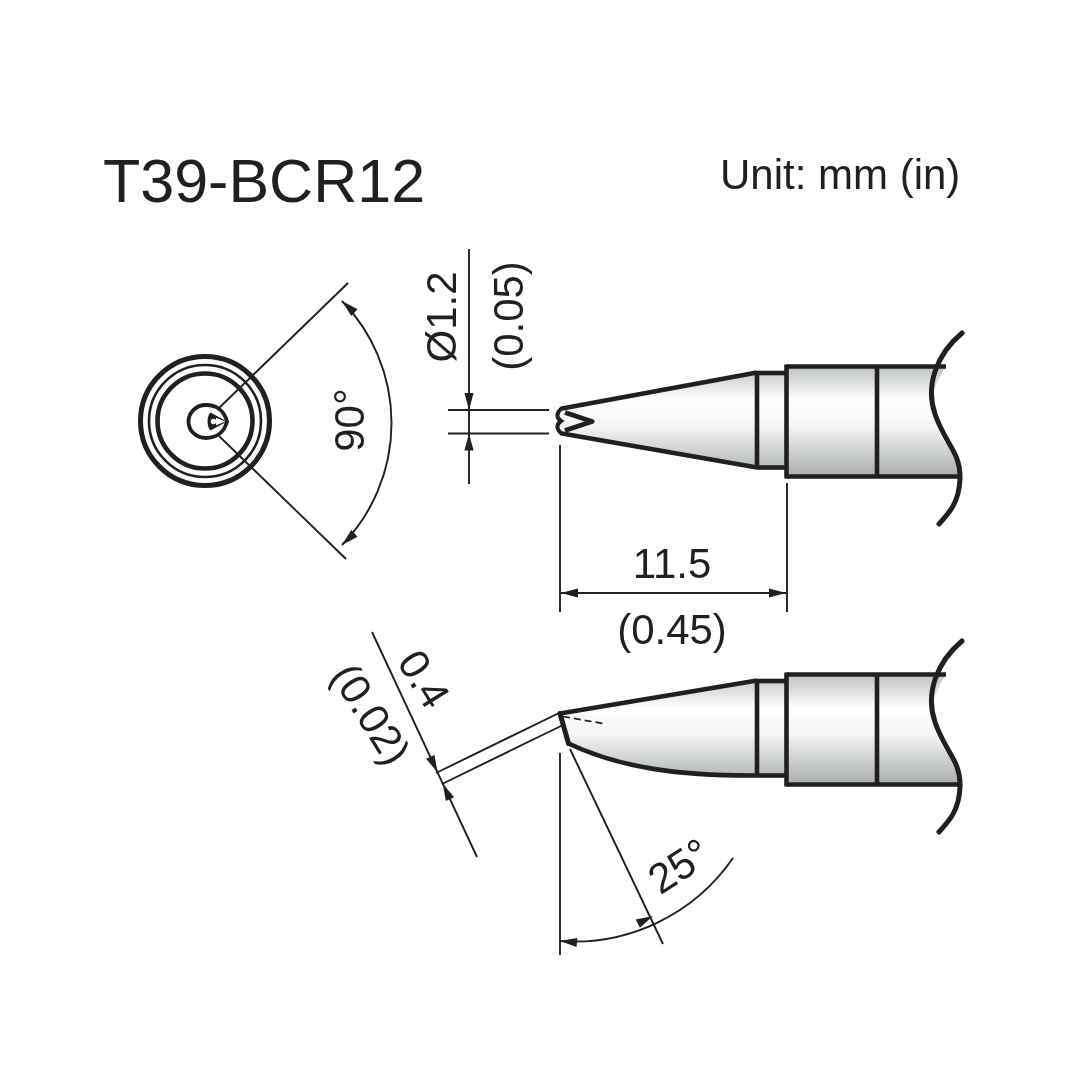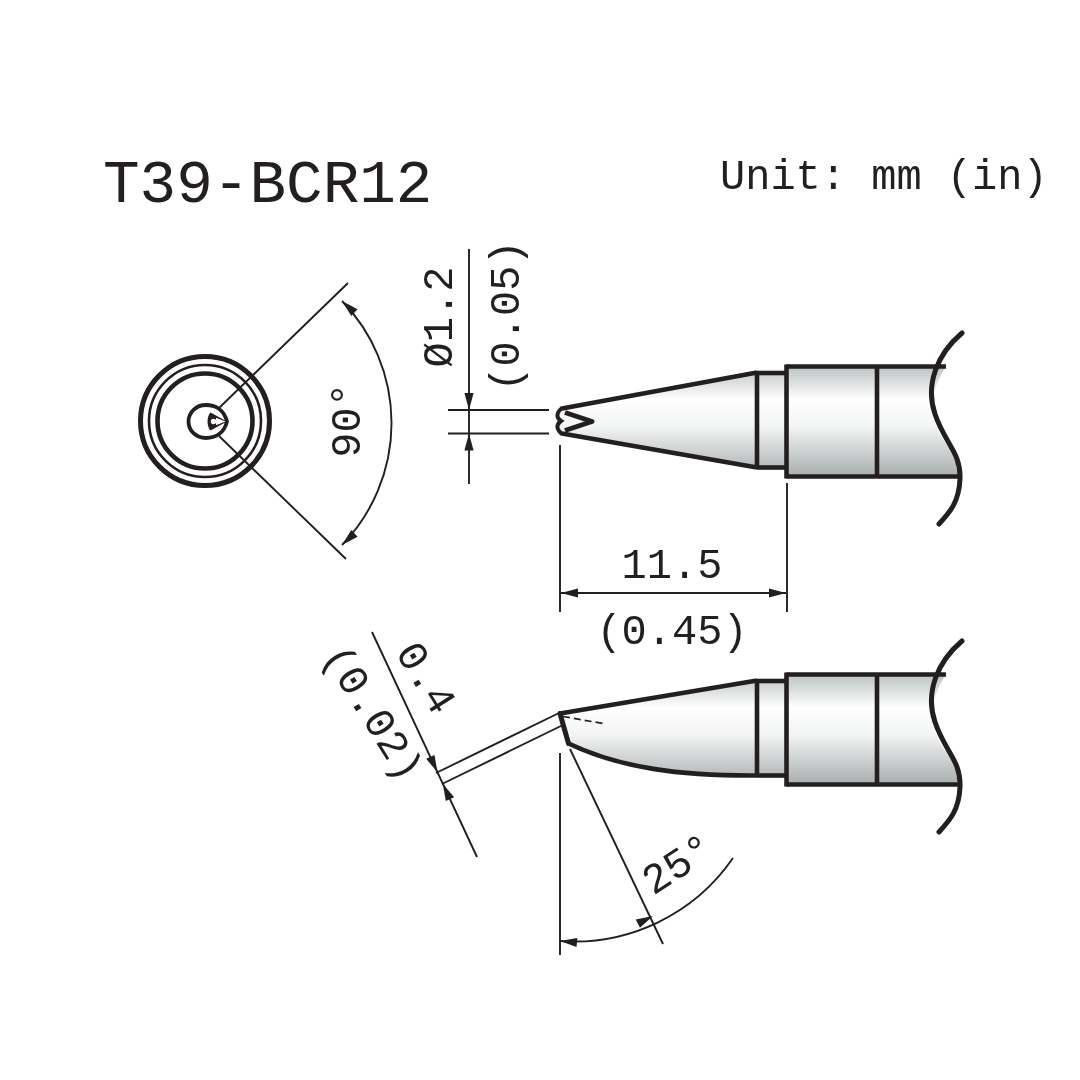--- a/index.html
+++ b/index.html
@@ -1,17 +1,17 @@
 <!DOCTYPE html>
 <html style="--ink: #231f20; --bg: #ffffff; --metal-top: #bcc1c1; --metal-mid: #ffffff; --metal-bottom: #a8adad;"><head>
 <meta charset="utf-8">
 <style>
   html,body{margin:0;padding:0;background:#fff;}
   .stage{position:relative;width:1080px;height:1080px;background:var(--bg,#fff);overflow:hidden;
-         font-family:Liberation Mono, monospace;}
+         font-family:Liberation Sans, sans-serif;}
   svg{display:block;}
   .ink-stroke{stroke:var(--ink,#231f20);fill:none;}
   .thick{stroke-width:4.6;}
   .thick5{stroke-width:5;}
   .thin{stroke-width:1.9;}
   .arrow{fill:var(--ink,#231f20);stroke:none;}
   text{fill:var(--ink,#231f20);}
   .dim-text{font-size:42px;}
   .title-text{font-size:61px;}
   .unit-text{font-size:42px;}

